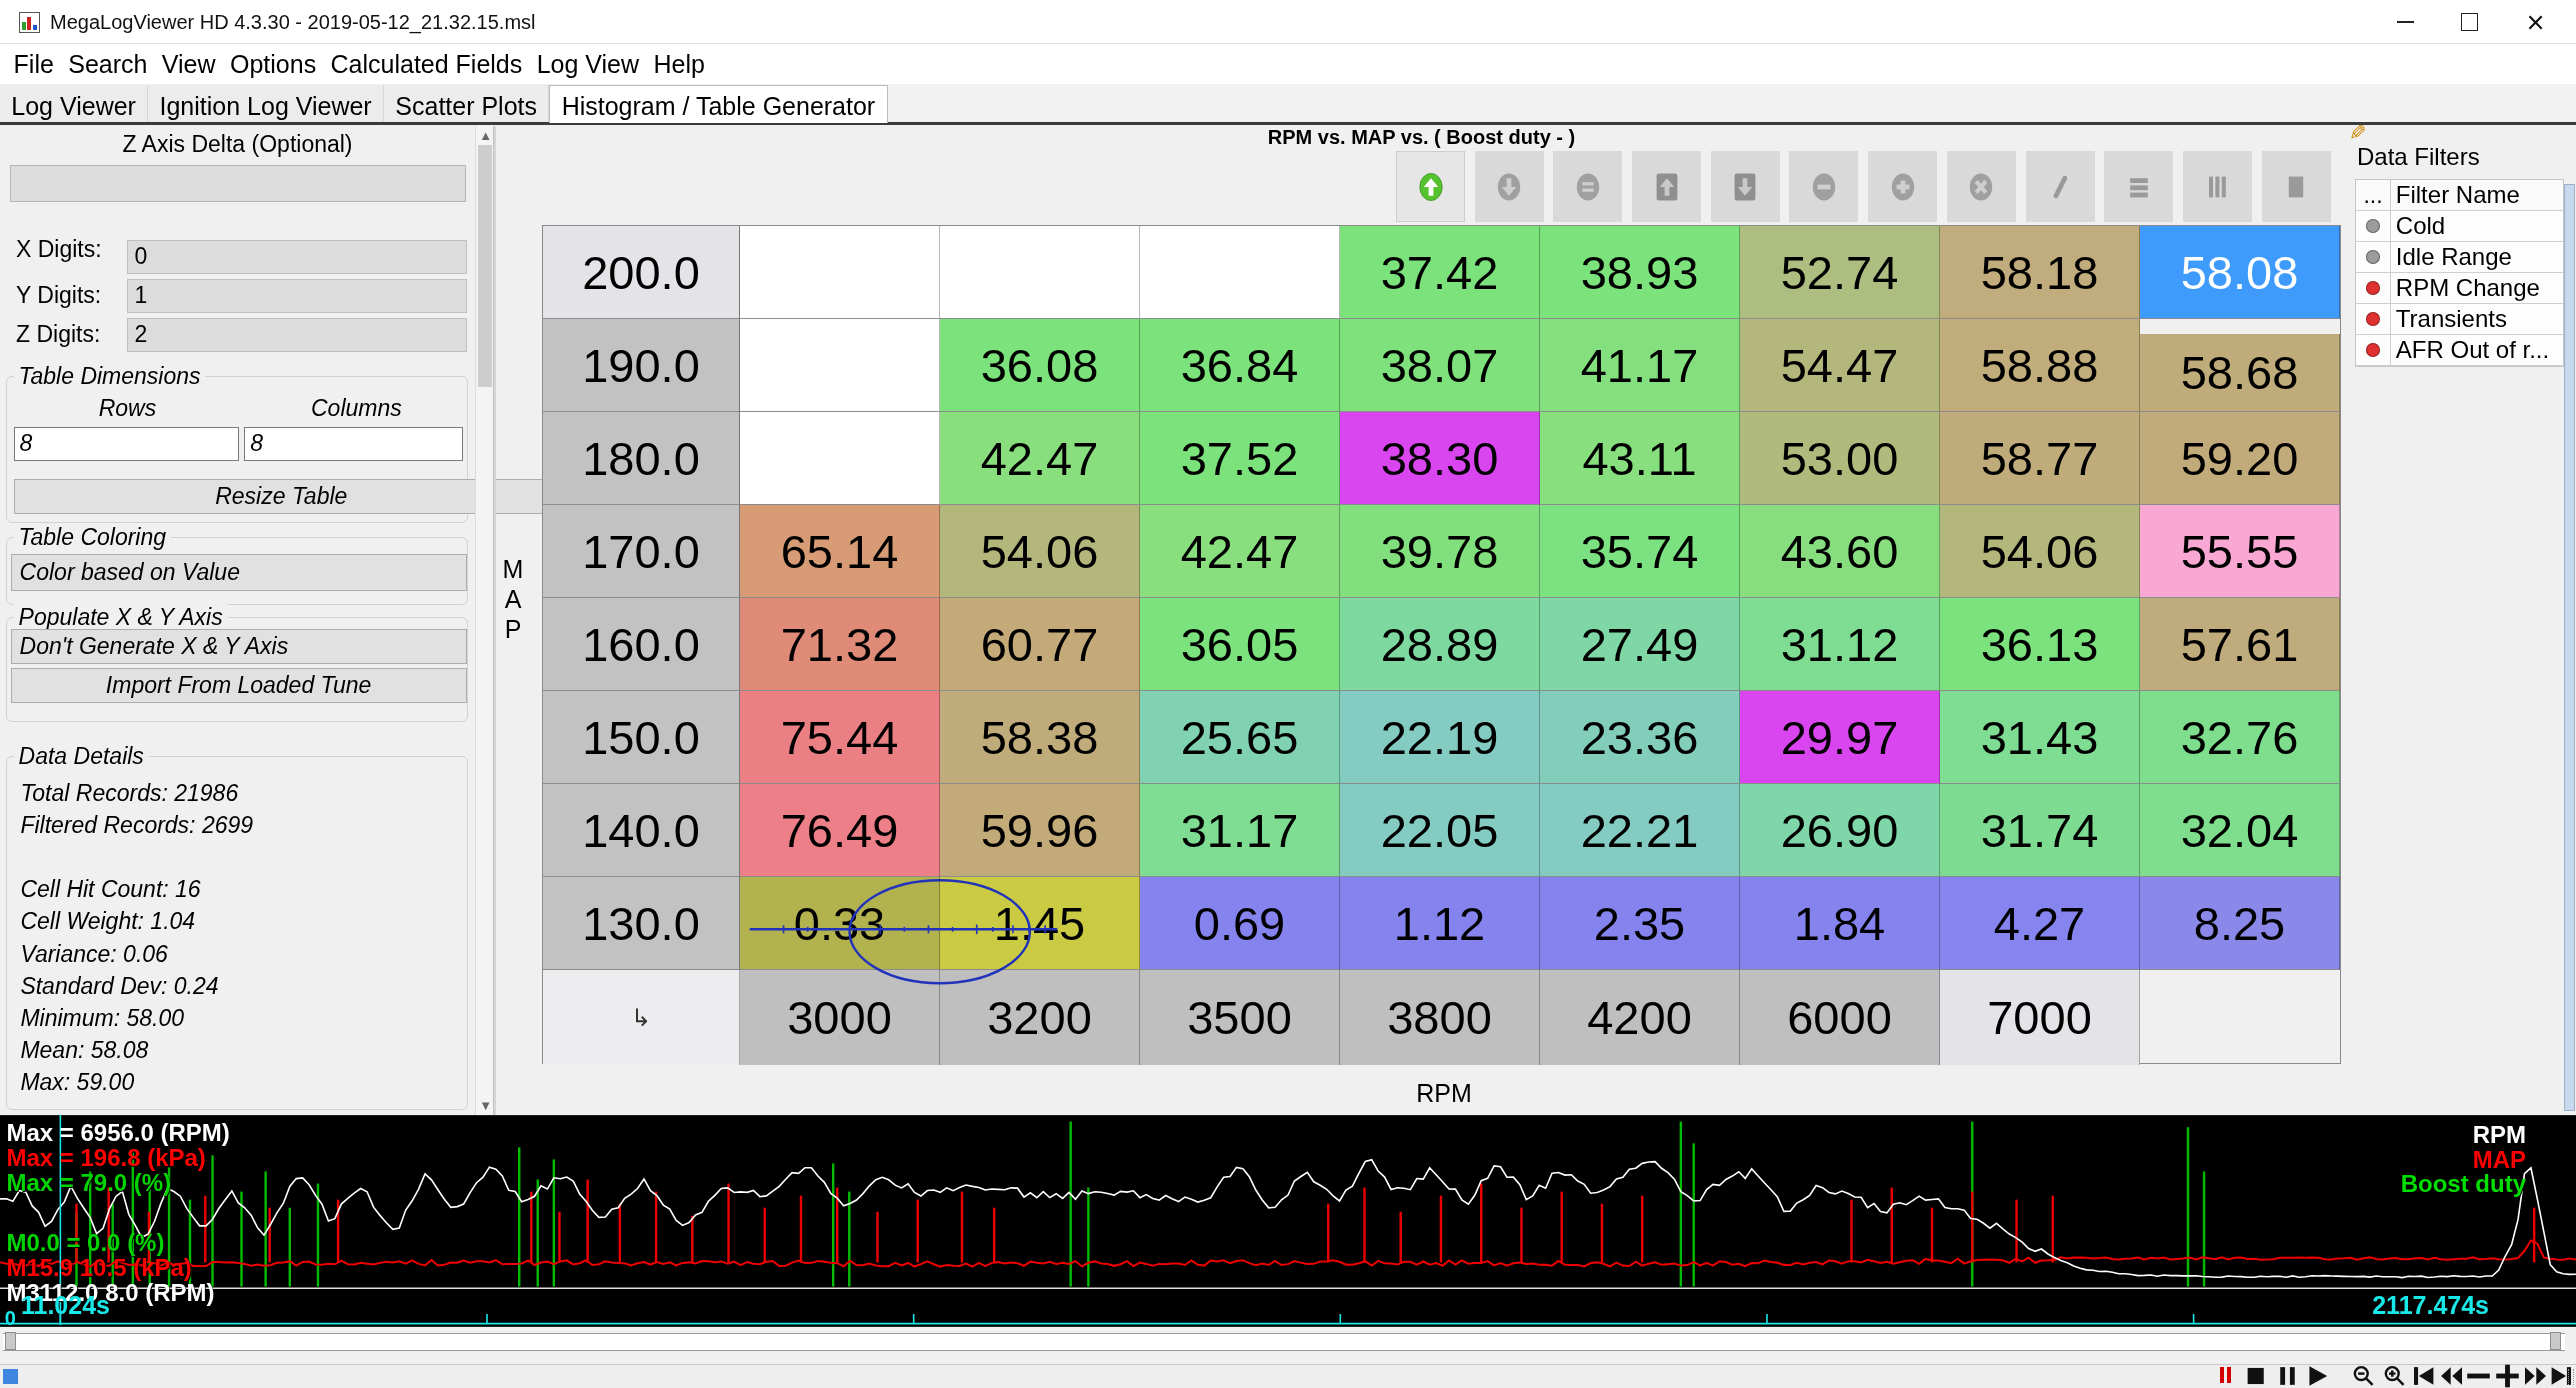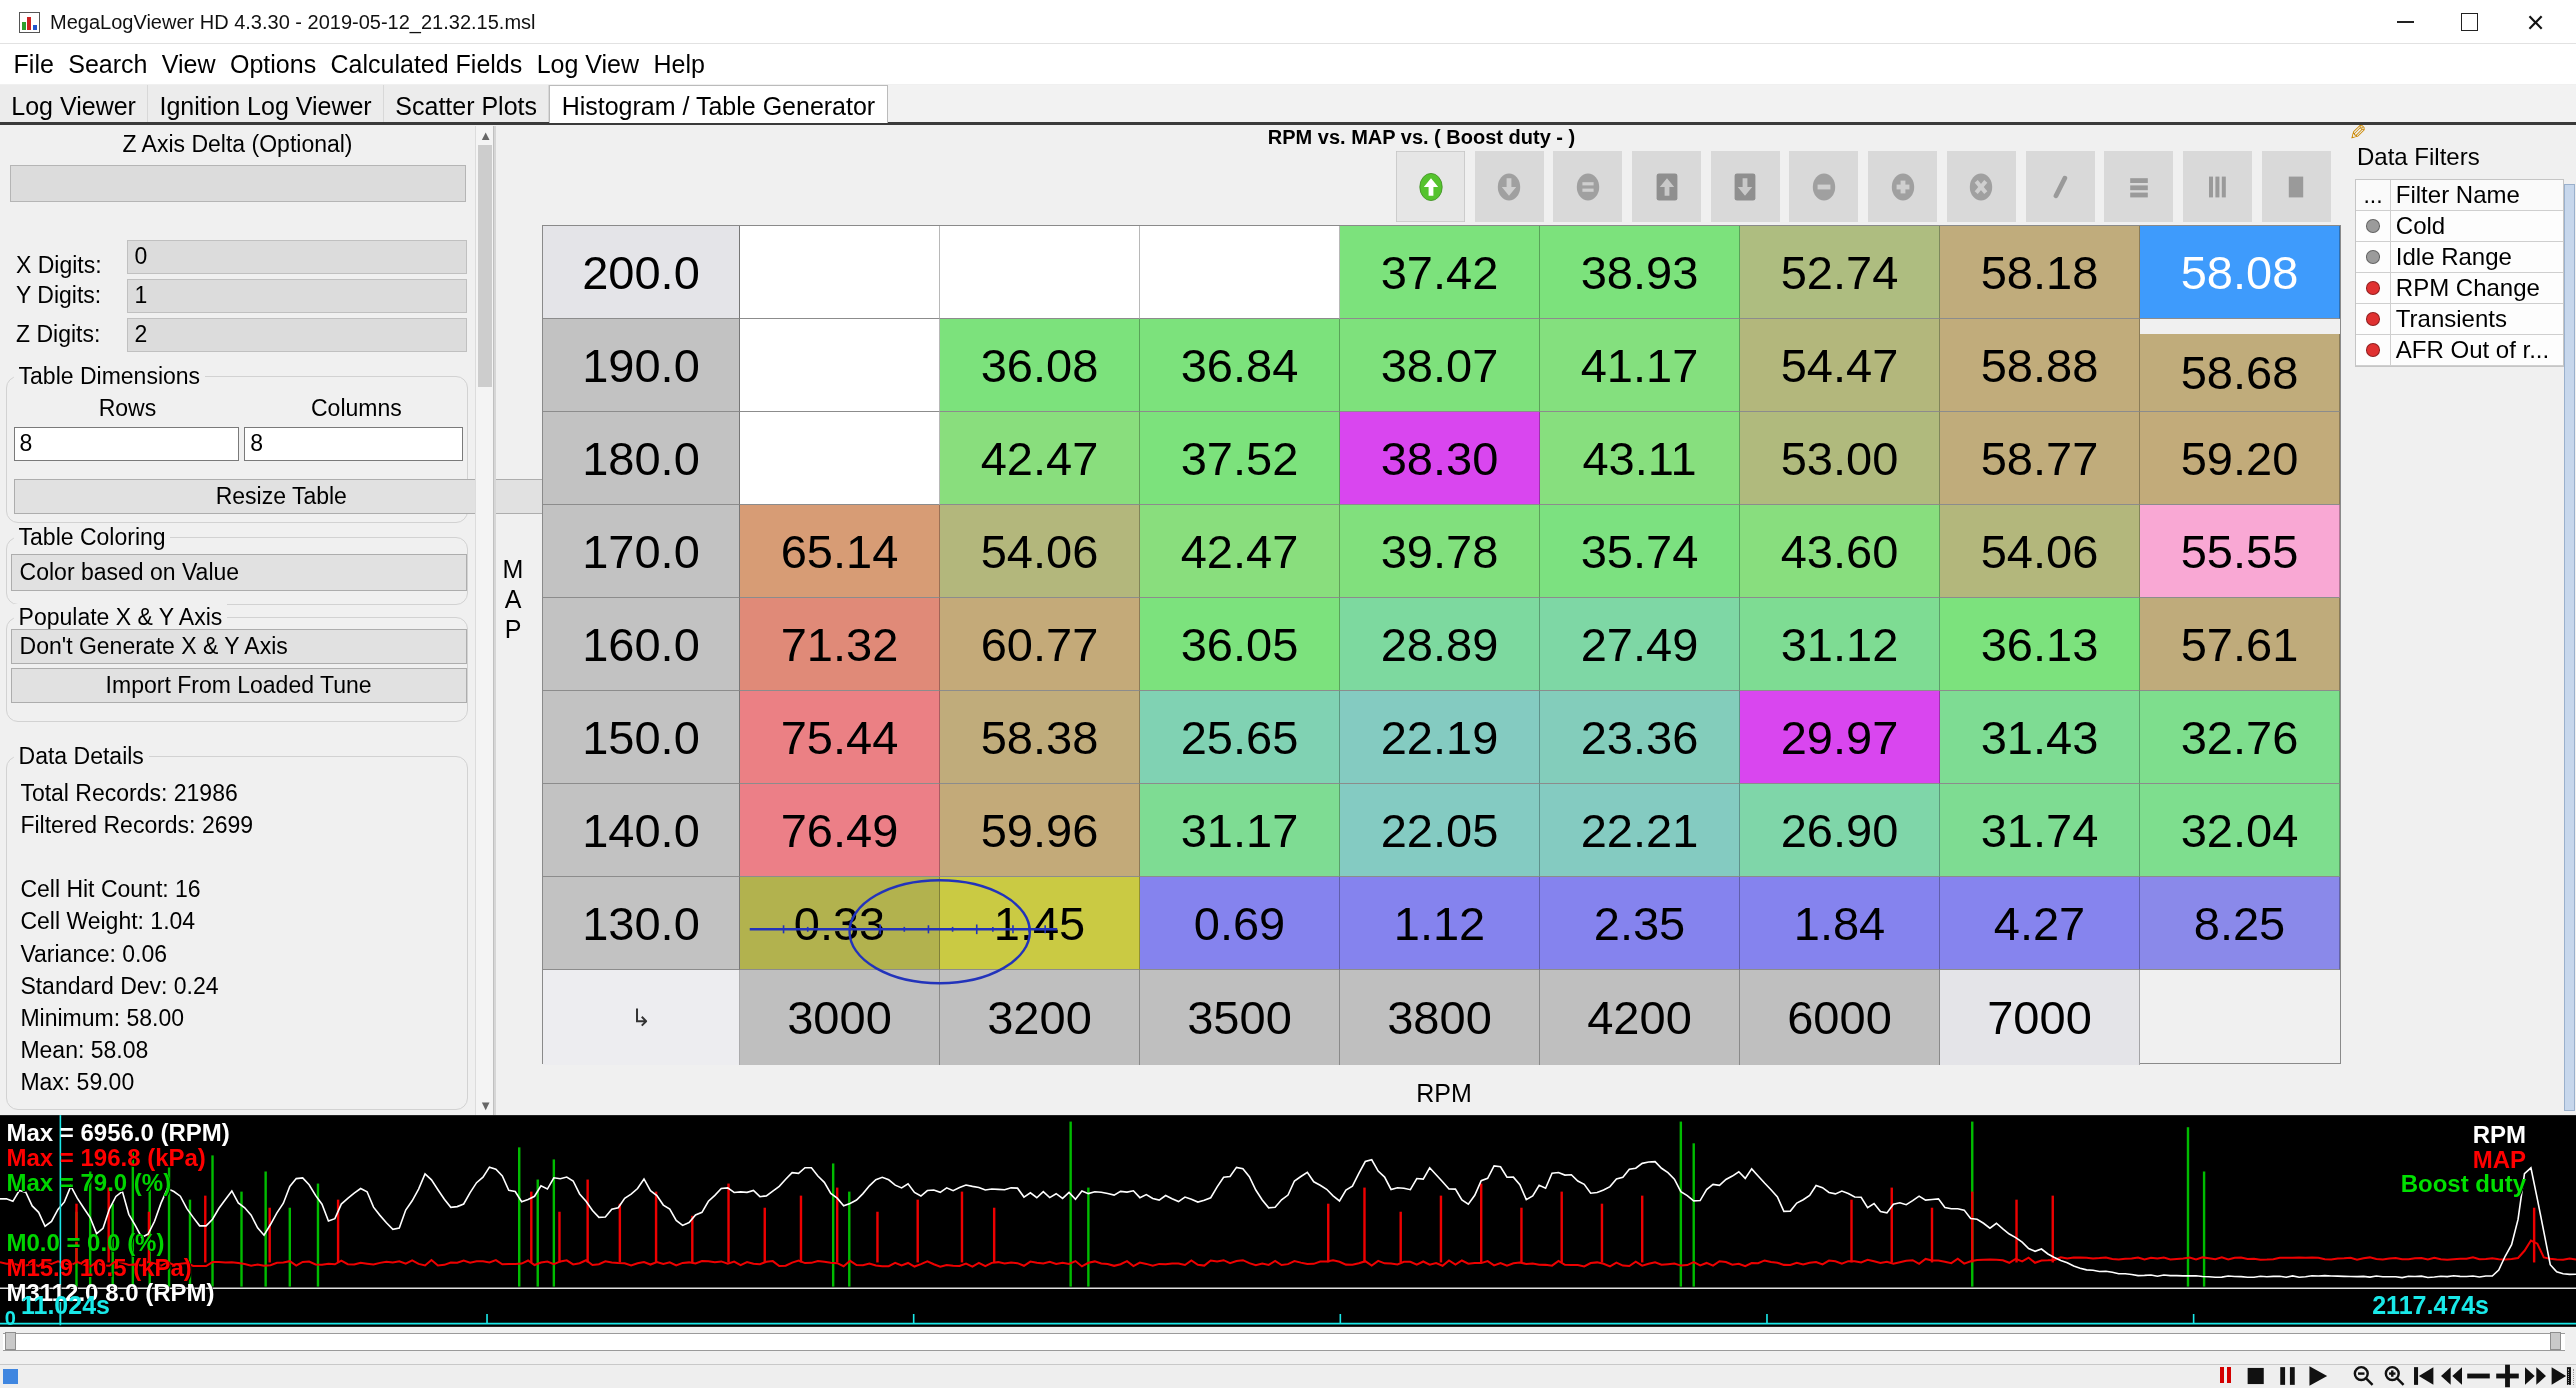--- a/index.html
+++ b/index.html
@@ -27,21 +27,21 @@
   .tab { font-size:25px; color:#000; padding:4px 11.3px 0 11.3px; background:#ececec; border-right:0.8px solid #d8d8d8; display:flex; align-items:center; }
   .tab.active { background:#ffffff; border:0.8px solid #bbb; border-bottom:none; position:relative; z-index:3; }
   #tab-underline { left:0; top:122px; width:2576px; height:3.2px; background:#3a3a3a; }
 
   
   #sidebar { left:0; top:126px; width:475px; height:989px; background:#f0f0f0; }
   .sb-header { text-align:center; font-size:23px; color:#000; padding-top:4.8px; }
   .sb-input { position:absolute; background:#dcdcdc; border:0.8px solid #b5b5b5; }
   .digit-label { position:absolute; font-size:23px; color:#000; }
   .digit-box { position:absolute; left:127px; width:340px; height:34px; background:#dcdcdc; border:0.8px solid #c0c0c0; font-size:23px; color:#000; padding:2.4px 0 0 6.4px; }
-  .groupbox { position:absolute; border:0.8px solid #d2d2d2; border-radius:12px; }
+  .groupbox { position:absolute; border:0.8px solid #d2d2d2; border-radius:6px;font-style:italic; }
   .group-title { position:absolute; top:-14.5px; left:6.4px; background:#f0f0f0; padding:0 4.8px; font-size:23px; color:#000; white-space:nowrap; }
   .sb-btn { position:absolute; background:#e1e1e1; border:0.8px solid #adadad; font-size:23px; color:#000; display:flex; align-items:center; }
   .sb-btn.center { justify-content:center; }
   .sb-btn.left { padding-left:8px; }
   .white-input { position:absolute; background:#ffffff; border:0.8px solid #7a7a7a; font-size:23px; color:#000; padding:2.4px 0 0 4.8px; }
   .dim-label { position:absolute; font-size:23px; color:#000; width:224px; text-align:center; }
   .stat-line { position:absolute; left:13px; font-size:23px; color:#000; white-space:nowrap; }
   #sb-scroll { left:475px; top:126px; width:18.5px; height:989px; background:#f4f4f4; border-left:0.8px solid #dcdcdc; }
   #sb-thumb { left:1.6px; top:19.3px; width:14.5px; height:242px; background:#cdcdcd; position:absolute; }
   .sb-arrow { position:absolute; left:3.2px; font-size:13px; color:#666; }
@@ -129,21 +129,21 @@
       <div class="tab">Ignition Log Viewer</div>
       <div class="tab">Scatter Plots</div>
       <div class="tab active">Histogram / Table Generator</div>
     </div>
   <div class="abs" id="tab-underline"></div>
 
   <div class="abs" id="sidebar">
     <div class="sb-header">Z Axis Delta (Optional)</div>
     <div class="sb-input" style="left:9.7px; top:39px; width:456px; height:37px;"></div>
 
-    <div class="digit-label" style="left:16px; top:126px;">X Digits:</div>
+    <div class="digit-label" style="left:16px; top:110px;">X Digits:</div>
     <div class="digit-box" style="top:114px;">0</div>
     <div class="digit-label" style="left:16px; top:156px;">Y Digits:</div>
     <div class="digit-box" style="top:153px;">1</div>
     <div class="digit-label" style="left:16px; top:195px;">Z Digits:</div>
     <div class="digit-box" style="top:192px;">2</div>
 
     <div class="groupbox" style="left:6.4px; top:250px; width:462px; height:147px;">
       <div class="group-title">Table Dimensions</div>
       <div class="dim-label" style="left:8px; top:17.7px;">Rows</div>
       <div class="dim-label" style="left:237px; top:17.7px;">Columns</div>

